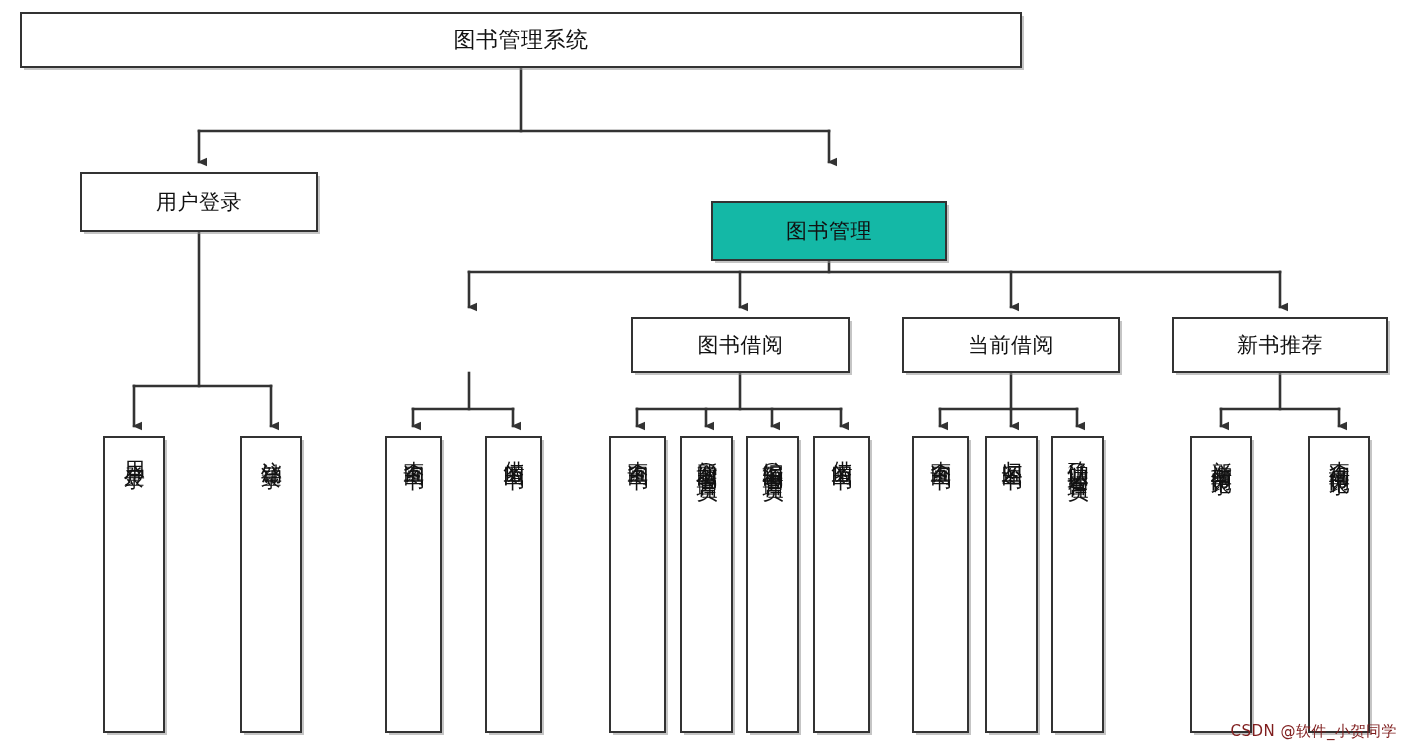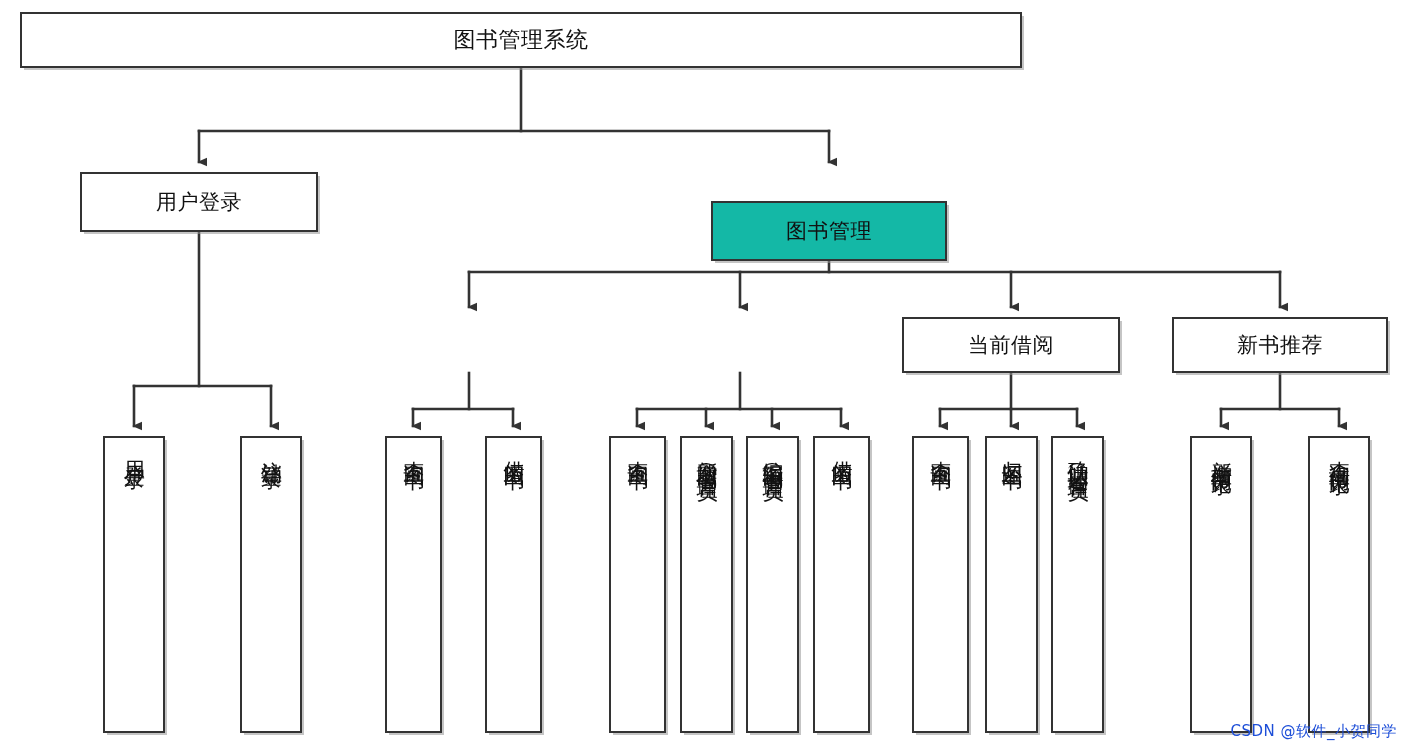--- a/index.html
+++ b/index.html
@@ -138,20 +138,23 @@
     <span class="node-label" style="color: rgb(17, 17, 17);">图书管理系统</span>
   </div>
 
   <div class="node horiz level-2" style="left: 80px; top: 172px; width: 238px; height: 60px; border-color: rgb(51, 51, 51); background: rgb(255, 255, 255);">
     <span class="node-label" style="color: rgb(17, 17, 17);">用户登录</span>
   </div>
   <div class="node horiz level-2" style="left: 711px; top: 172px; width: 236px; height: 60px; border-color: rgb(51, 51, 51); background: #14b8a6; margin-top: 29px;">
     <span class="node-label" style="color: rgb(17, 17, 17);">图书管理</span>
   </div>
 
+  <div class="node horiz level-3" style="left: 631px; top: 317px; width: 219px; height: 56px; border-color: rgb(51, 51, 51); background: rgb(255, 255, 255);">
+    <span class="node-label" style="color: rgb(17, 17, 17);">图书借阅</span>
+  </div>
   <div class="node horiz level-3" style="left: 902px; top: 317px; width: 218px; height: 56px; border-color: rgb(51, 51, 51); background: rgb(255, 255, 255); justify-content: center;">
     <span class="node-label" style="color: rgb(17, 17, 17);">当前借阅</span>
   </div>
   <div class="node horiz level-3" style="left: 1172px; top: 317px; width: 216px; height: 56px; border-color: rgb(51, 51, 51); background: rgb(255, 255, 255);">
     <span class="node-label" style="color: rgb(17, 17, 17);">新书推荐</span>
   </div>
 
   <div class="node vert leaf" style="left: 103px; top: 436px; width: 62px; height: 297px; border-color: rgb(51, 51, 51); background: rgb(255, 255, 255);">
     <span class="node-label" style="color: rgb(17, 17, 17);">用户登录</span>
   </div>
@@ -185,15 +188,15 @@
   <div class="node vert leaf" style="left: 1051px; top: 436px; width: 53px; height: 297px; border-color: rgb(51, 51, 51); background: rgb(255, 255, 255);">
     <span class="node-label" style="color: rgb(17, 17, 17);">确认归还（管理员）</span>
   </div>
   <div class="node vert leaf" style="left: 1190px; top: 436px; width: 62px; height: 297px; border-color: rgb(51, 51, 51); background: rgb(255, 255, 255);">
     <span class="node-label" style="color: rgb(17, 17, 17);">新增借阅记录</span>
   </div>
   <div class="node vert leaf" style="left: 1308px; top: 436px; width: 62px; height: 297px; border-color: rgb(51, 51, 51); background: rgb(255, 255, 255);">
     <span class="node-label" style="color: rgb(17, 17, 17);">查询借阅记录</span>
   </div>
 
-  <div id="watermark" style="color: #1d4ed8;">CSDN @软件_小贺同学</div>
+  <div id="watermark" style="color: #7f1d1d;">CSDN @软件_小贺同学</div>
 
 </div>
 
 </body></html>

